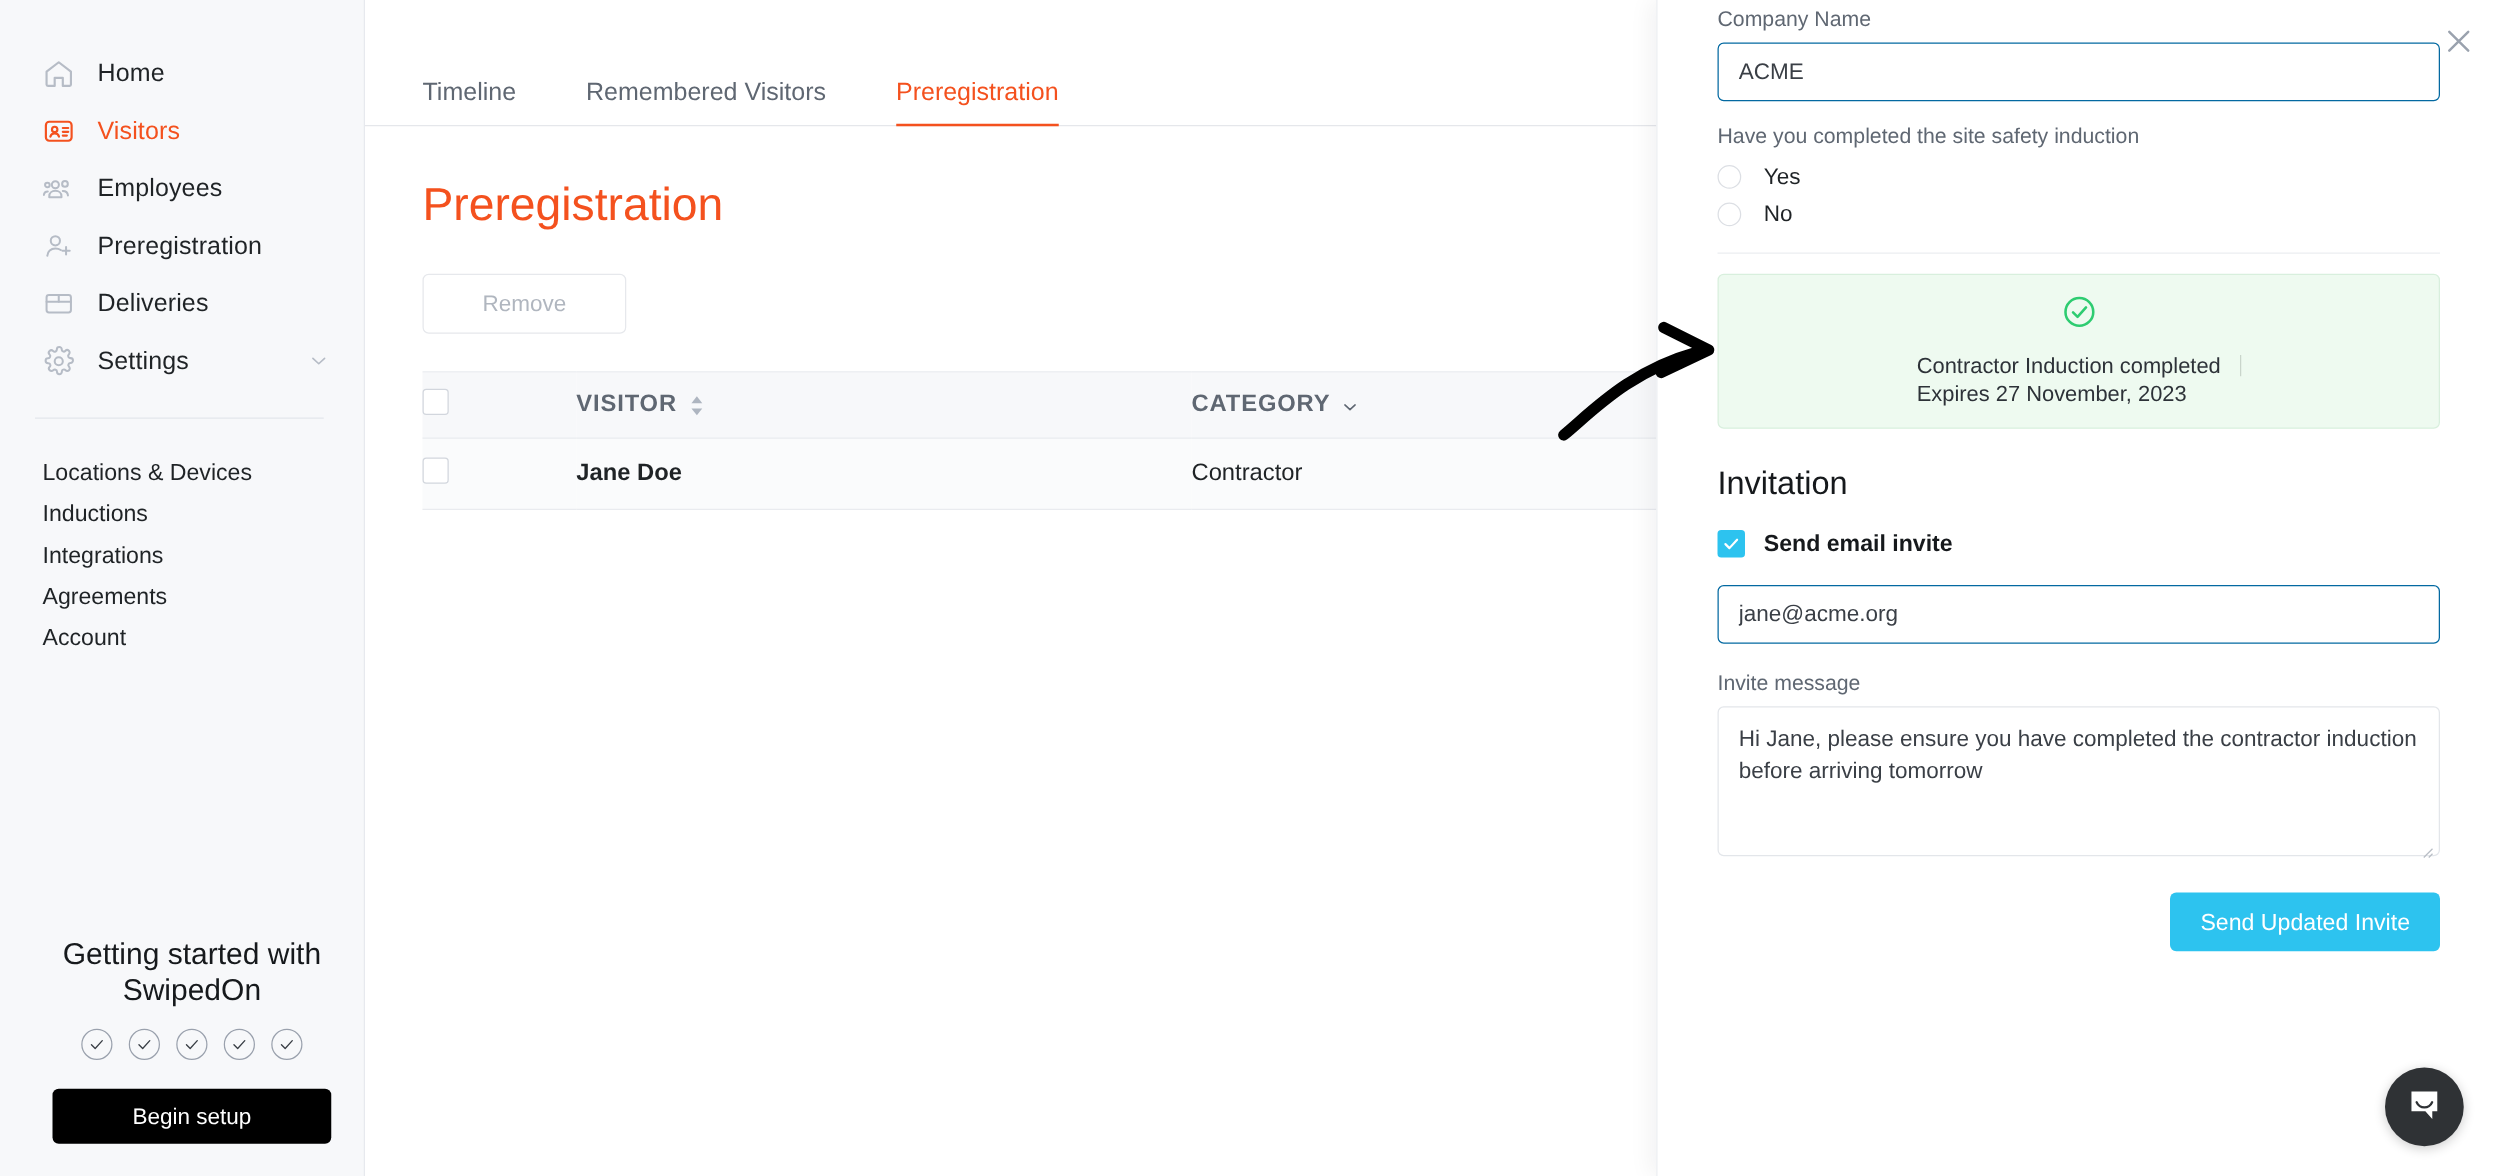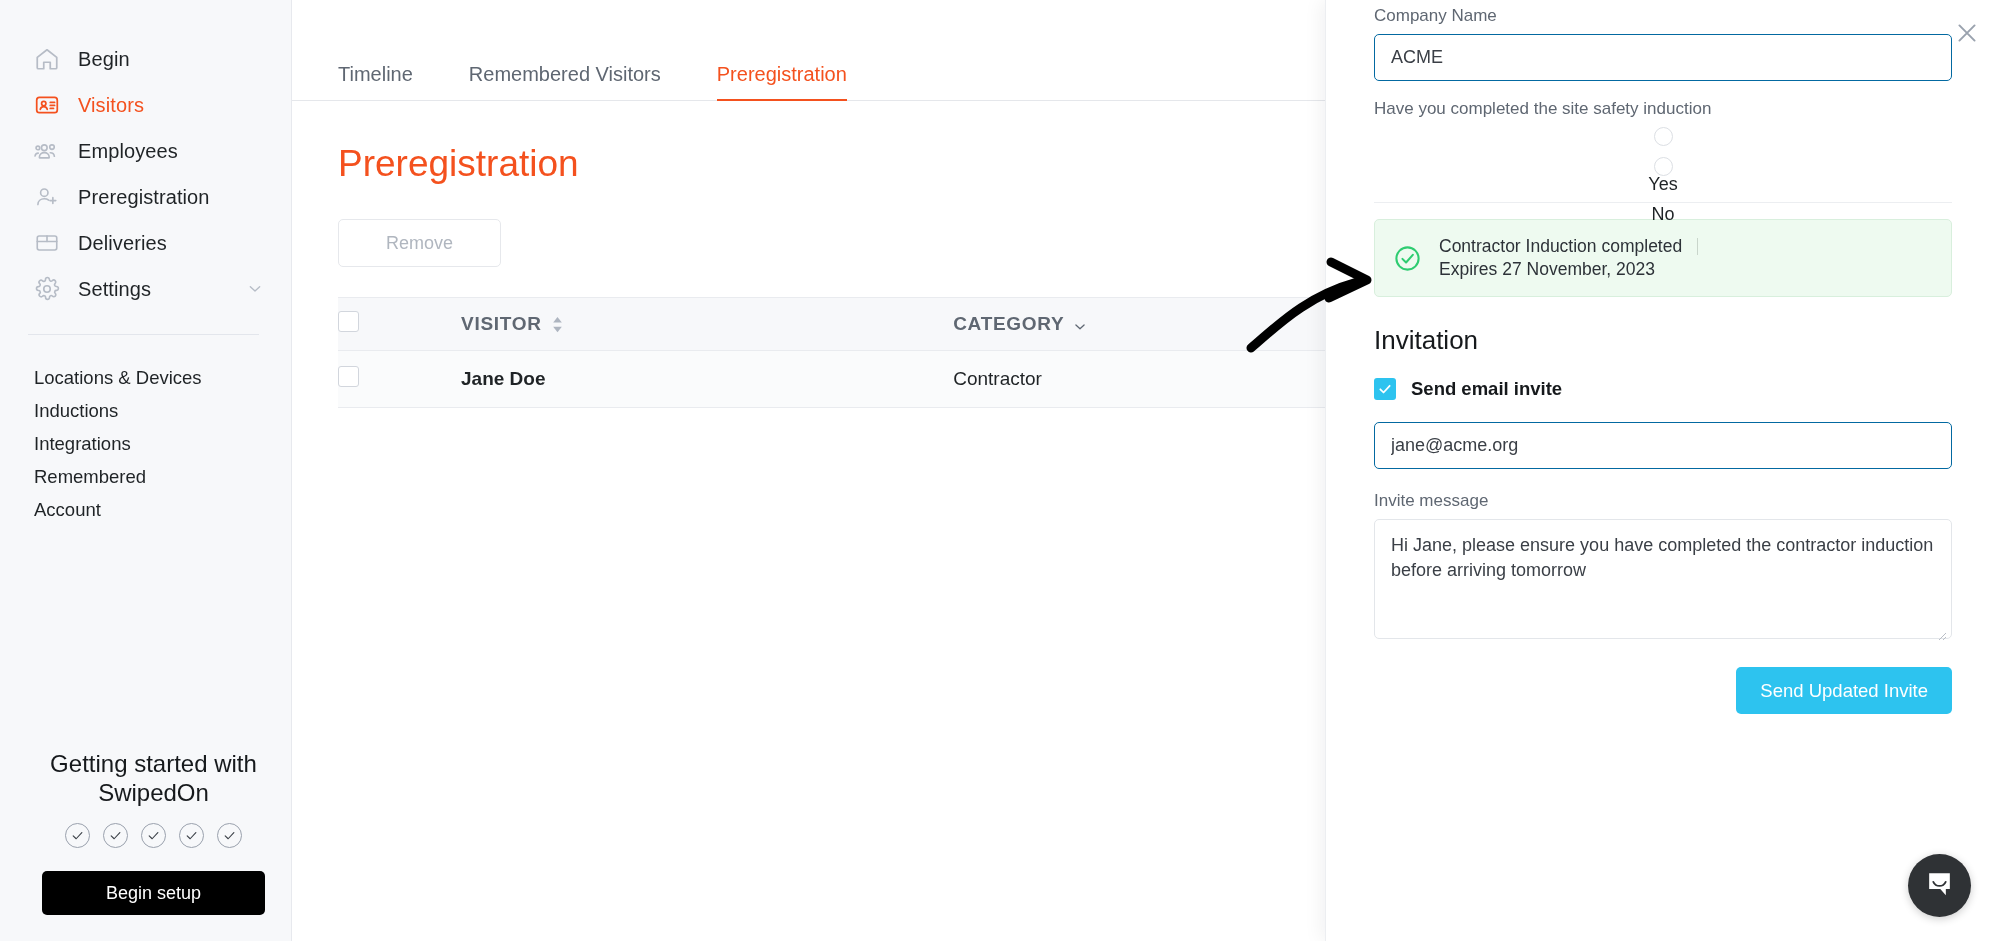--- a/index.html
+++ b/index.html
@@ -230,37 +230,38 @@
     width: 100%; height: 47px;
     border: 1px solid #0369a1;
     border-radius: 5px;
     padding: 0 16px;
     font-size: 18px;
     color: #3a3f46;
     font-family: "Liberation Sans", sans-serif;
     outline: none;
     background: #fff;
   }
-  .radio-row { display: flex; align-items: center; gap: 28px; height: 28px; margin-top: 2px; flex-direction: column; }
+  .radio-row { display: flex; align-items: center; gap: 18px; height: 28px; margin-top: 2px; }
   .radio {
     width: 19px; height: 19px; border-radius: 50%;
     border: 1.5px solid #dcdfe4; background: #fff;
     flex: 0 0 19px; cursor: pointer;
   }
   .radio-lbl { font-size: 18px; color: #1f2326; }
   .hr { height: 1px; background: #eceef1; margin: 17px 0 0 0; }
 
   .induction-banner {
     margin-top: 16px;
     background: #eefaf0;
     border: 1px solid #d8efdd;
     border-radius: 5px;
     padding: 15px 18px;
     display: flex; align-items: center; gap: 17px;
     min-height: 64px;
+    flex-direction: column;
   }
   .induction-banner .chk-circ { width: 29px; height: 29px; color: #2ecc71; flex: 0 0 29px; }
   .ind-text { font-size: 17.5px; color: #2d3238; line-height: 23px; position: relative; }
   .ind-text .line1 { position: relative; display: inline-block; padding-right: 16px; }
   .ind-text .line1::after {
     content: "";
     position: absolute; right: 0; top: 3px; bottom: 3px;
     width: 1px; background: #c9d5cb;
   }
 
@@ -329,21 +330,21 @@
   <aside class="sidebar">
 
     <nav class="nav-list">
 
       <div class="nav-item">
         <span class="nav-ic">
           <svg viewBox="0 0 24 24" fill="none" stroke="currentColor" stroke-width="1.6" stroke-linecap="round" stroke-linejoin="round">
               <path d="M3 10.5 12 3.5l9 7V20a1 1 0 0 1-1 1h-5v-6H9v6H4a1 1 0 0 1-1-1z"></path>
             </svg>
         </span>
-        <span class="nav-label">Begin</span>
+        <span class="nav-label">Home</span>
       </div>
 
       <div class="nav-item active">
         <span class="nav-ic">
           <svg viewBox="0 0 24 24" fill="none" stroke="currentColor" stroke-width="1.6" stroke-linecap="round" stroke-linejoin="round">
               <rect x="2.5" y="5" width="19" height="14" rx="2.5"></rect>
               <circle cx="9" cy="10.7" r="2"></circle>
               <path d="M5.8 16c.5-1.7 1.8-2.4 3.2-2.4S11.7 14.3 12.2 16"></path>
               <path d="M15 9.6h4M15 12.4h4M15 15.2h3"></path>
             </svg>
@@ -404,21 +405,21 @@
       </div>
 
     </nav>
 
     <div class="side-divider"></div>
 
     <div class="sub-list">
       <div class="sub-item">Locations &amp; Devices</div>
       <div class="sub-item">Inductions</div>
       <div class="sub-item">Integrations</div>
-      <div class="sub-item">Remembered</div>
+      <div class="sub-item">Agreements</div>
       <div class="sub-item">Account</div>
     </div>
 
     <div class="getting-started">
       <div class="gs-title">Getting started with SwipedOn</div>
       <div class="gs-dots">
         <span class="gs-dot">
             <svg viewBox="0 0 24 24" fill="none" stroke="currentColor" stroke-width="2" stroke-linecap="round" stroke-linejoin="round">
               <path d="M4 12.5 9.5 18 20 6.5"></path>
             </svg>

